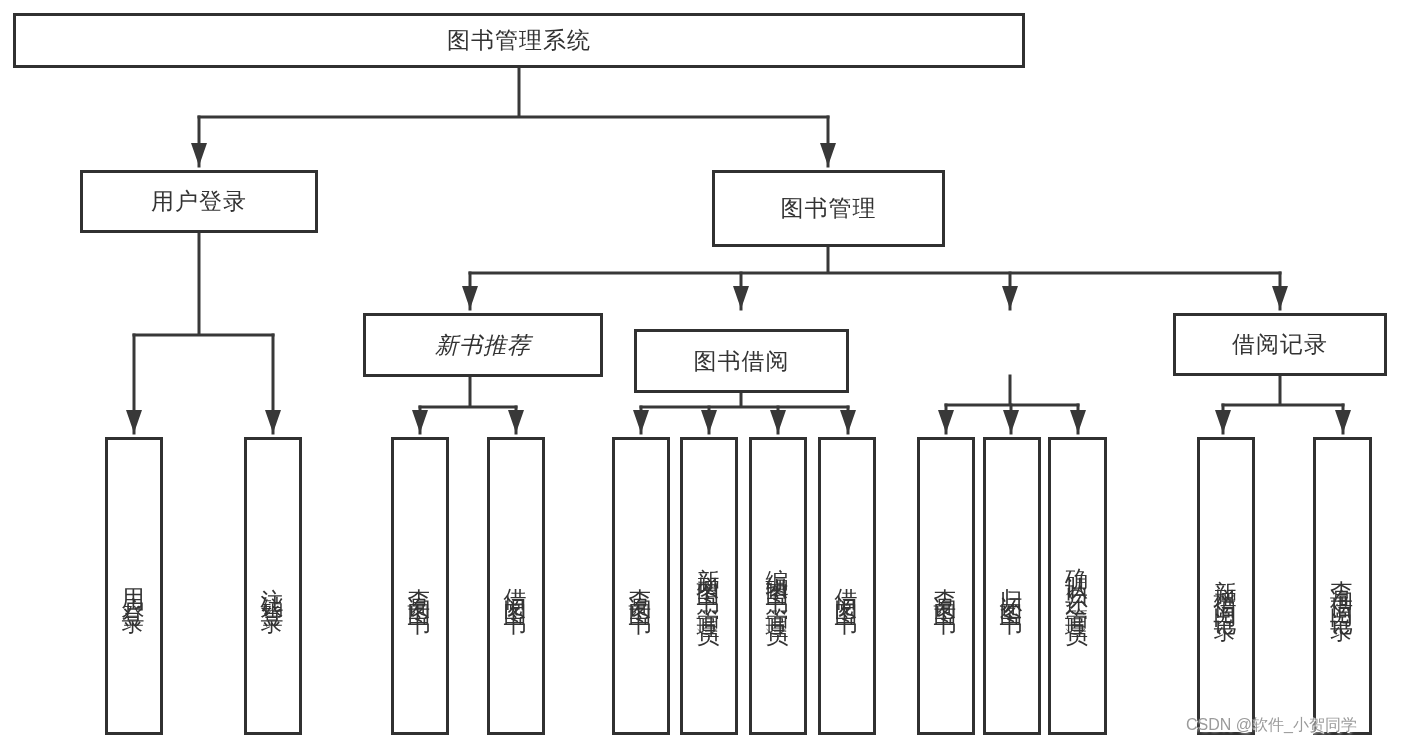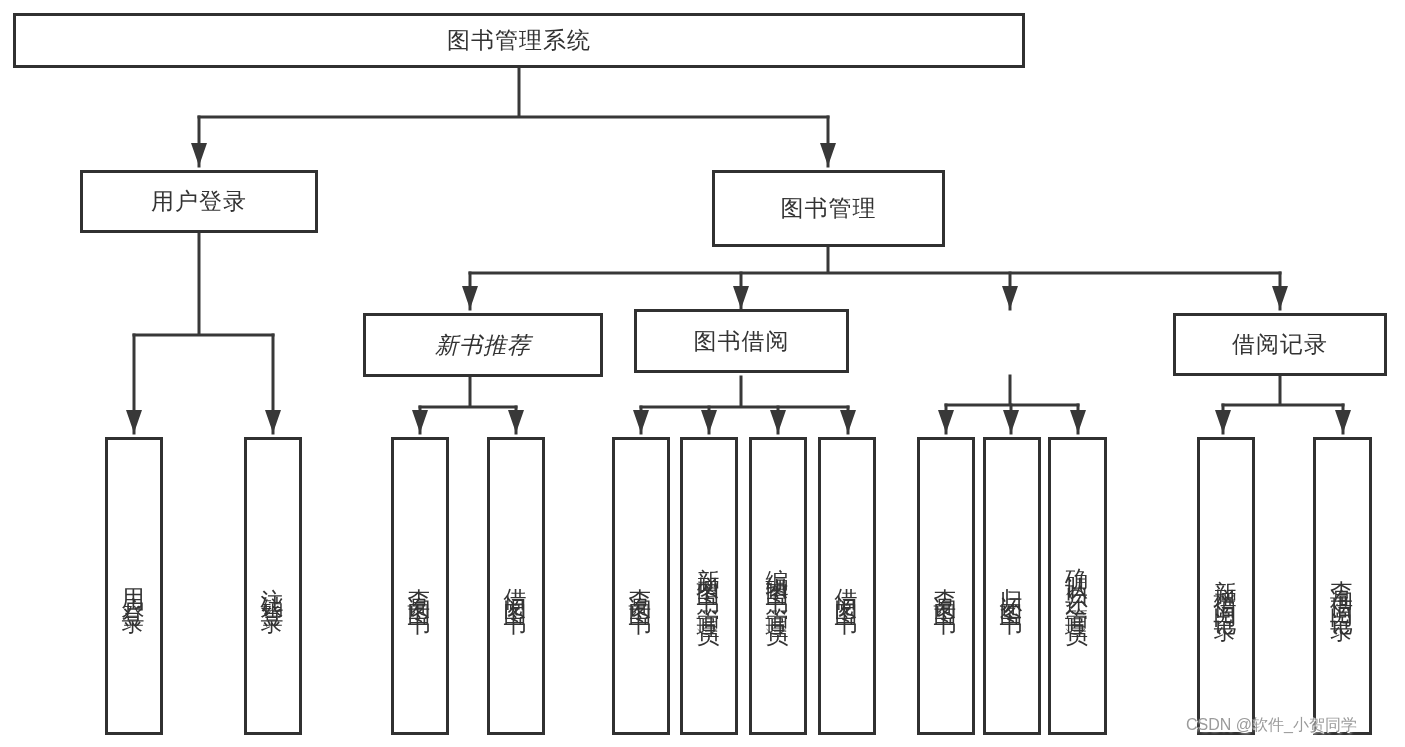--- a/index.html
+++ b/index.html
@@ -113,21 +113,21 @@
       <line x1="1343" y1="405" x2="1343" y2="433" marker-end="url(#arw)"></line>
     </g>
   </svg>
 
   <div class="node" style="left:13px;top:13px;width:1012px;height:55px;">图书管理系统</div>
 
   <div class="node" style="left:80px;top:170px;width:238px;height:63px;">用户登录</div>
   <div class="node" style="left:712px;top:170px;width:233px;height:77px;">图书管理</div>
 
   <div class="node" style="left:363px;top:313px;width:240px;height:64px;font-style:italic;">新书推荐</div>
-  <div class="node" style="left:634px;top:309px;width:215px;height:64px;">图书借阅</div>
+  <div class="node" style="left:634px;top:329px;width:215px;height:64px;">图书借阅</div>
   <div class="node" style="left:1173px;top:313px;width:214px;height:63px;">借阅记录</div>
 
   <div class="node leaf" style="left:105px;top:437px;width:58px;height:298px;">
     <span class="vtext">用户登录</span>
   </div>
   <div class="node leaf" style="left:244px;top:437px;width:58px;height:298px;">
     <span class="vtext">注销登录</span>
   </div>
 
   <div class="node leaf" style="left:391px;top:437px;width:58px;height:298px;">

